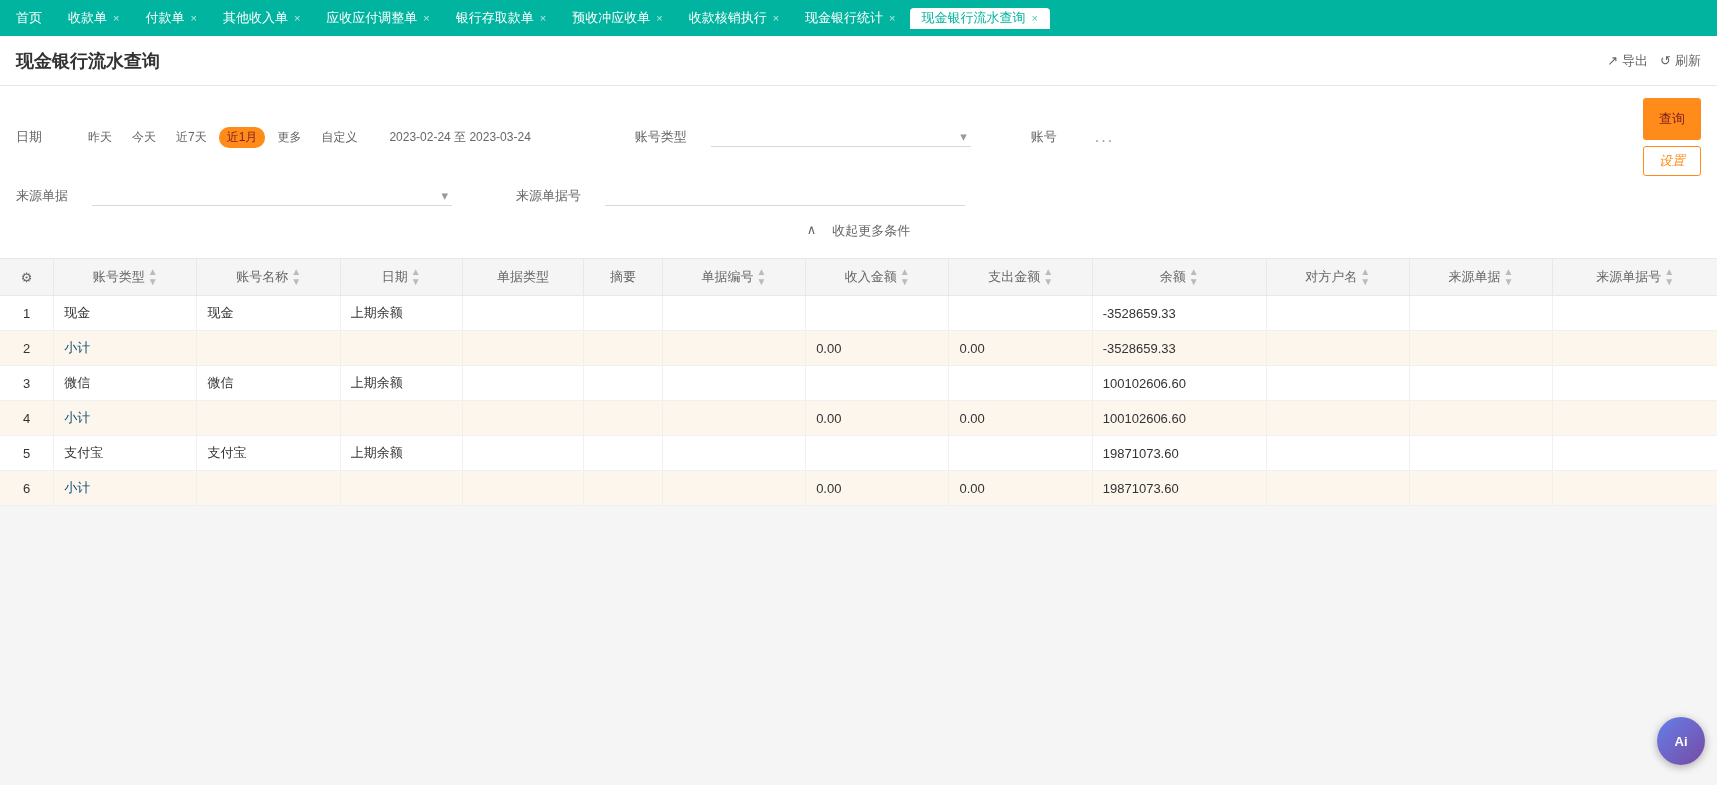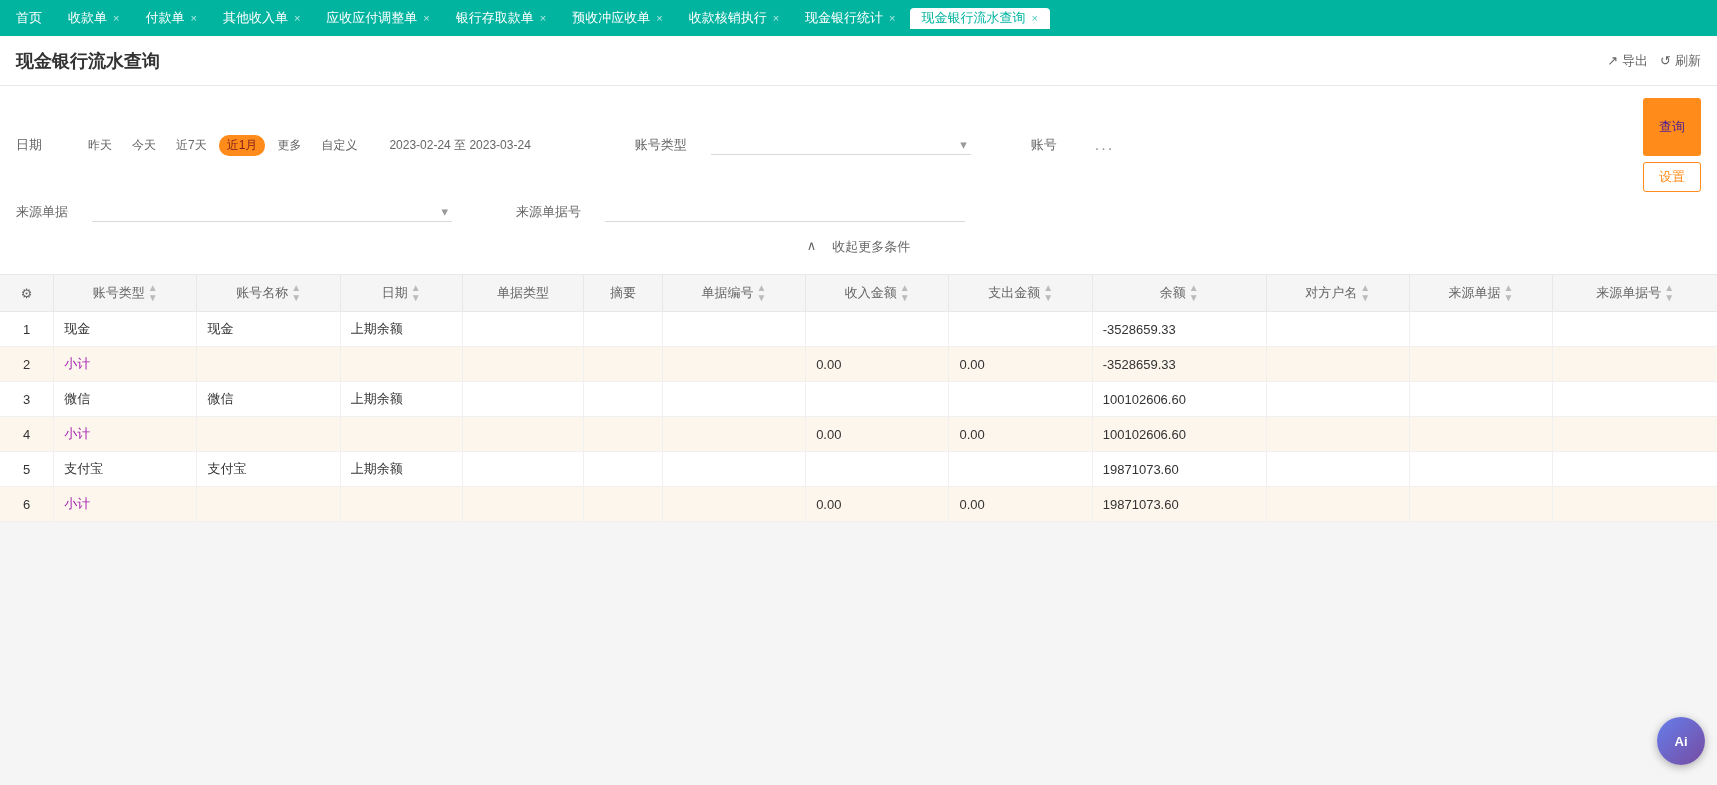--- a/index.html
+++ b/index.html
@@ -124,35 +124,36 @@
       color: #333;
     }
     .filter-dots {
       color: #999;
       cursor: pointer;
       font-size: 16px;
       letter-spacing: 2px;
     }
     .btn-query {
       background: #ff8c1a;
-      color: #4c1d95;
+      color: #7f1d1d;
       border: none;
-      padding: 20px 16px;
+      padding: 12px 16px;
       border-radius: 3px;
       cursor: pointer;
       font-size: 13px;
     }
     .btn-settings {
       background: #fff;
       color: #ff8c1a;
       border: 1px solid #ff8c1a;
       padding: 5px 14px;
       border-radius: 3px;
       cursor: pointer;
       font-size: 13px;
+      font-style: italic;
     }
     .collapse-row {
       display: flex;
       justify-content: center;
       padding: 6px 0;
       cursor: pointer;
       color: #666;
       font-size: 12px;
     }
 
@@ -194,21 +195,21 @@
     }
     tbody td {
       padding: 8px 10px;
       color: #333;
       border-right: 1px solid #f0f0f0;
       white-space: nowrap;
     }
     tbody td:last-child { border-right: none; }
     .td-num { }
     .td-center { text-align: center; }
-    .text-orange { color: #a21caf; margin-top: 26px; }
+    .text-orange { color: #0c4a6e; margin-top: 26px; }
 
     
     .ai-badge {
       position: fixed;
       right: 12px;
       bottom: 20px;
       background: linear-gradient(135deg, #667eea, #764ba2);
       color: #fff;
       border-radius: 50%;
       width: 48px;

